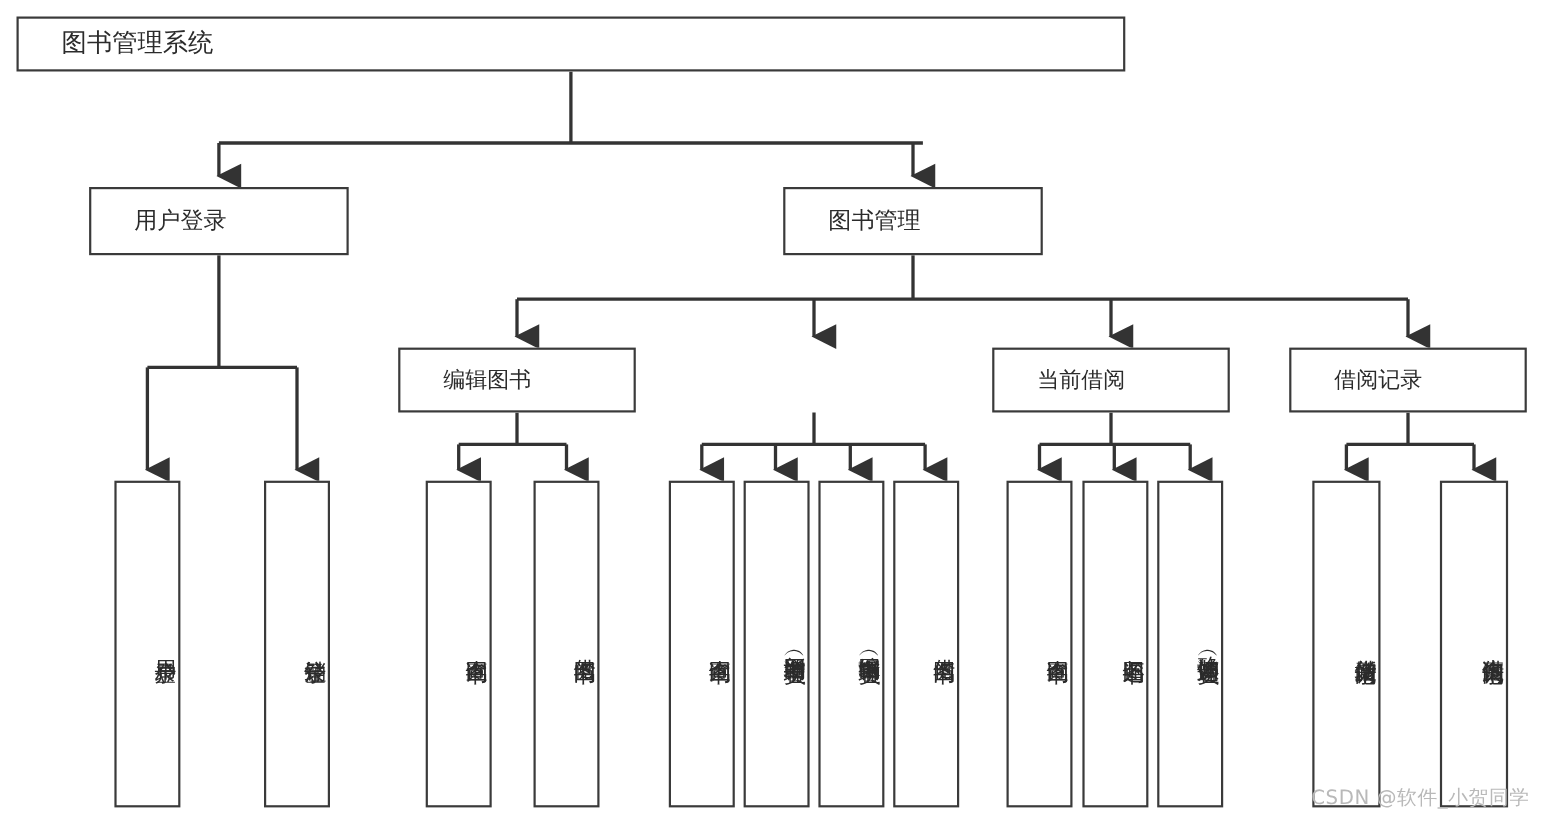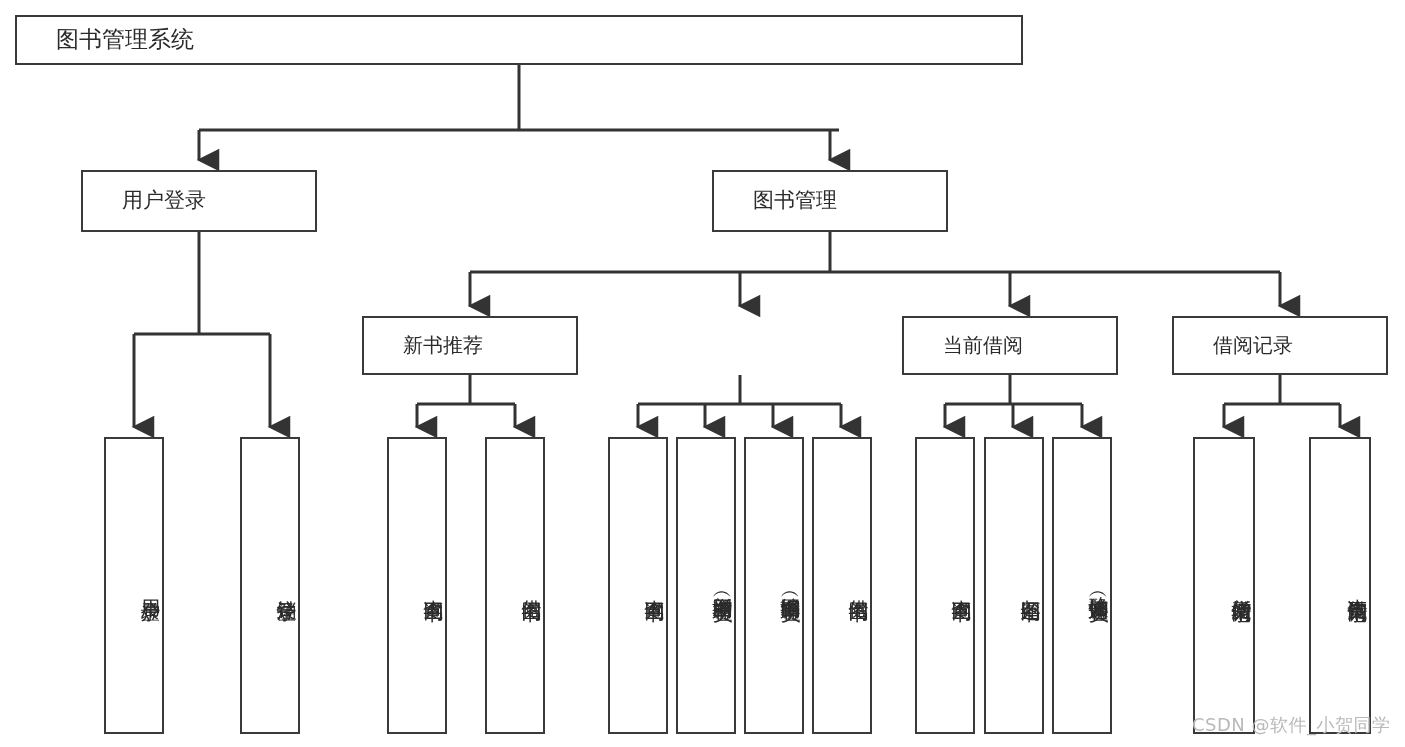--- a/index.html
+++ b/index.html
@@ -136,21 +136,21 @@
   </div>
 
   <div class="node level1" style="left:81px; top:170px; width:236px; height:62px;">
     <span>用户登录</span>
   </div>
   <div class="node level1" style="left:712px; top:170px; width:236px; height:62px;">
     <span>图书管理</span>
   </div>
 
   <div class="node level2" style="left:362px; top:316px; width:216px; height:59px;">
-    <span>新书推荐</span>
+    <span>编辑图书</span>
   </div>
   <div class="node level2" style="left:902px; top:316px; width:216px; height:59px;">
     <span>当前借阅</span>
   </div>
   <div class="node level2" style="left:1172px; top:316px; width:216px; height:59px;">
     <span>借阅记录</span>
   </div>
 
   <div class="node leaf" style="left:104px; top:437px; width:60px; height:297px;">
     <span class="vtext">用户登录</span>

